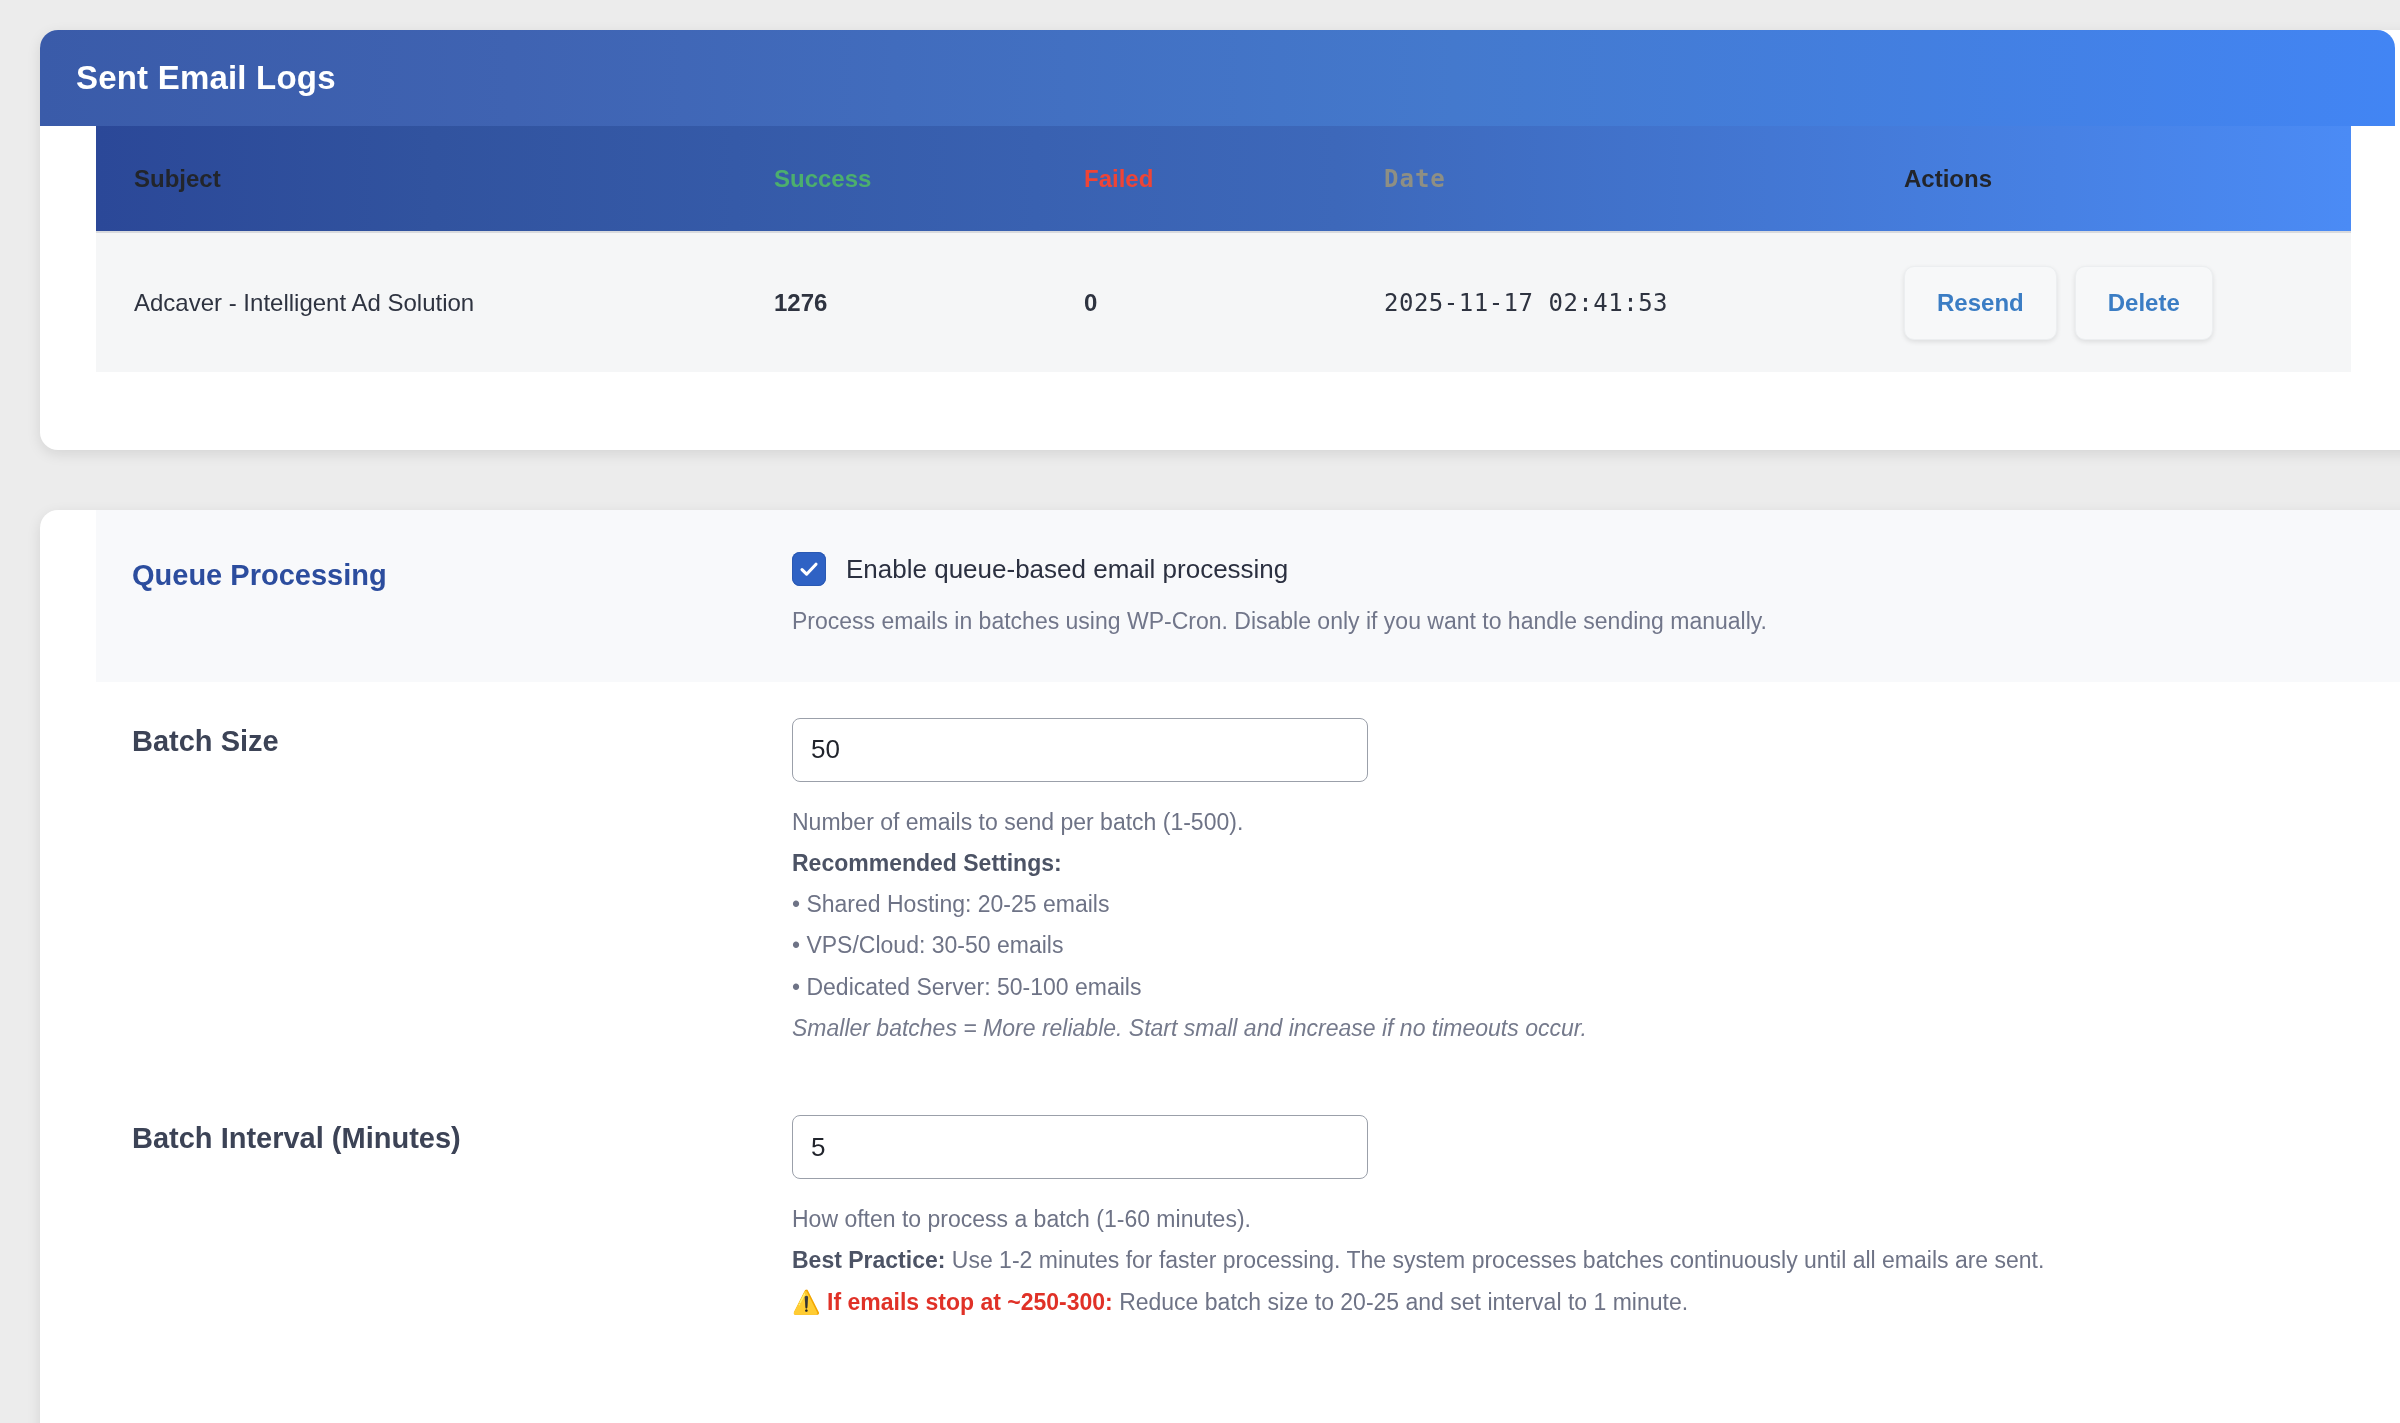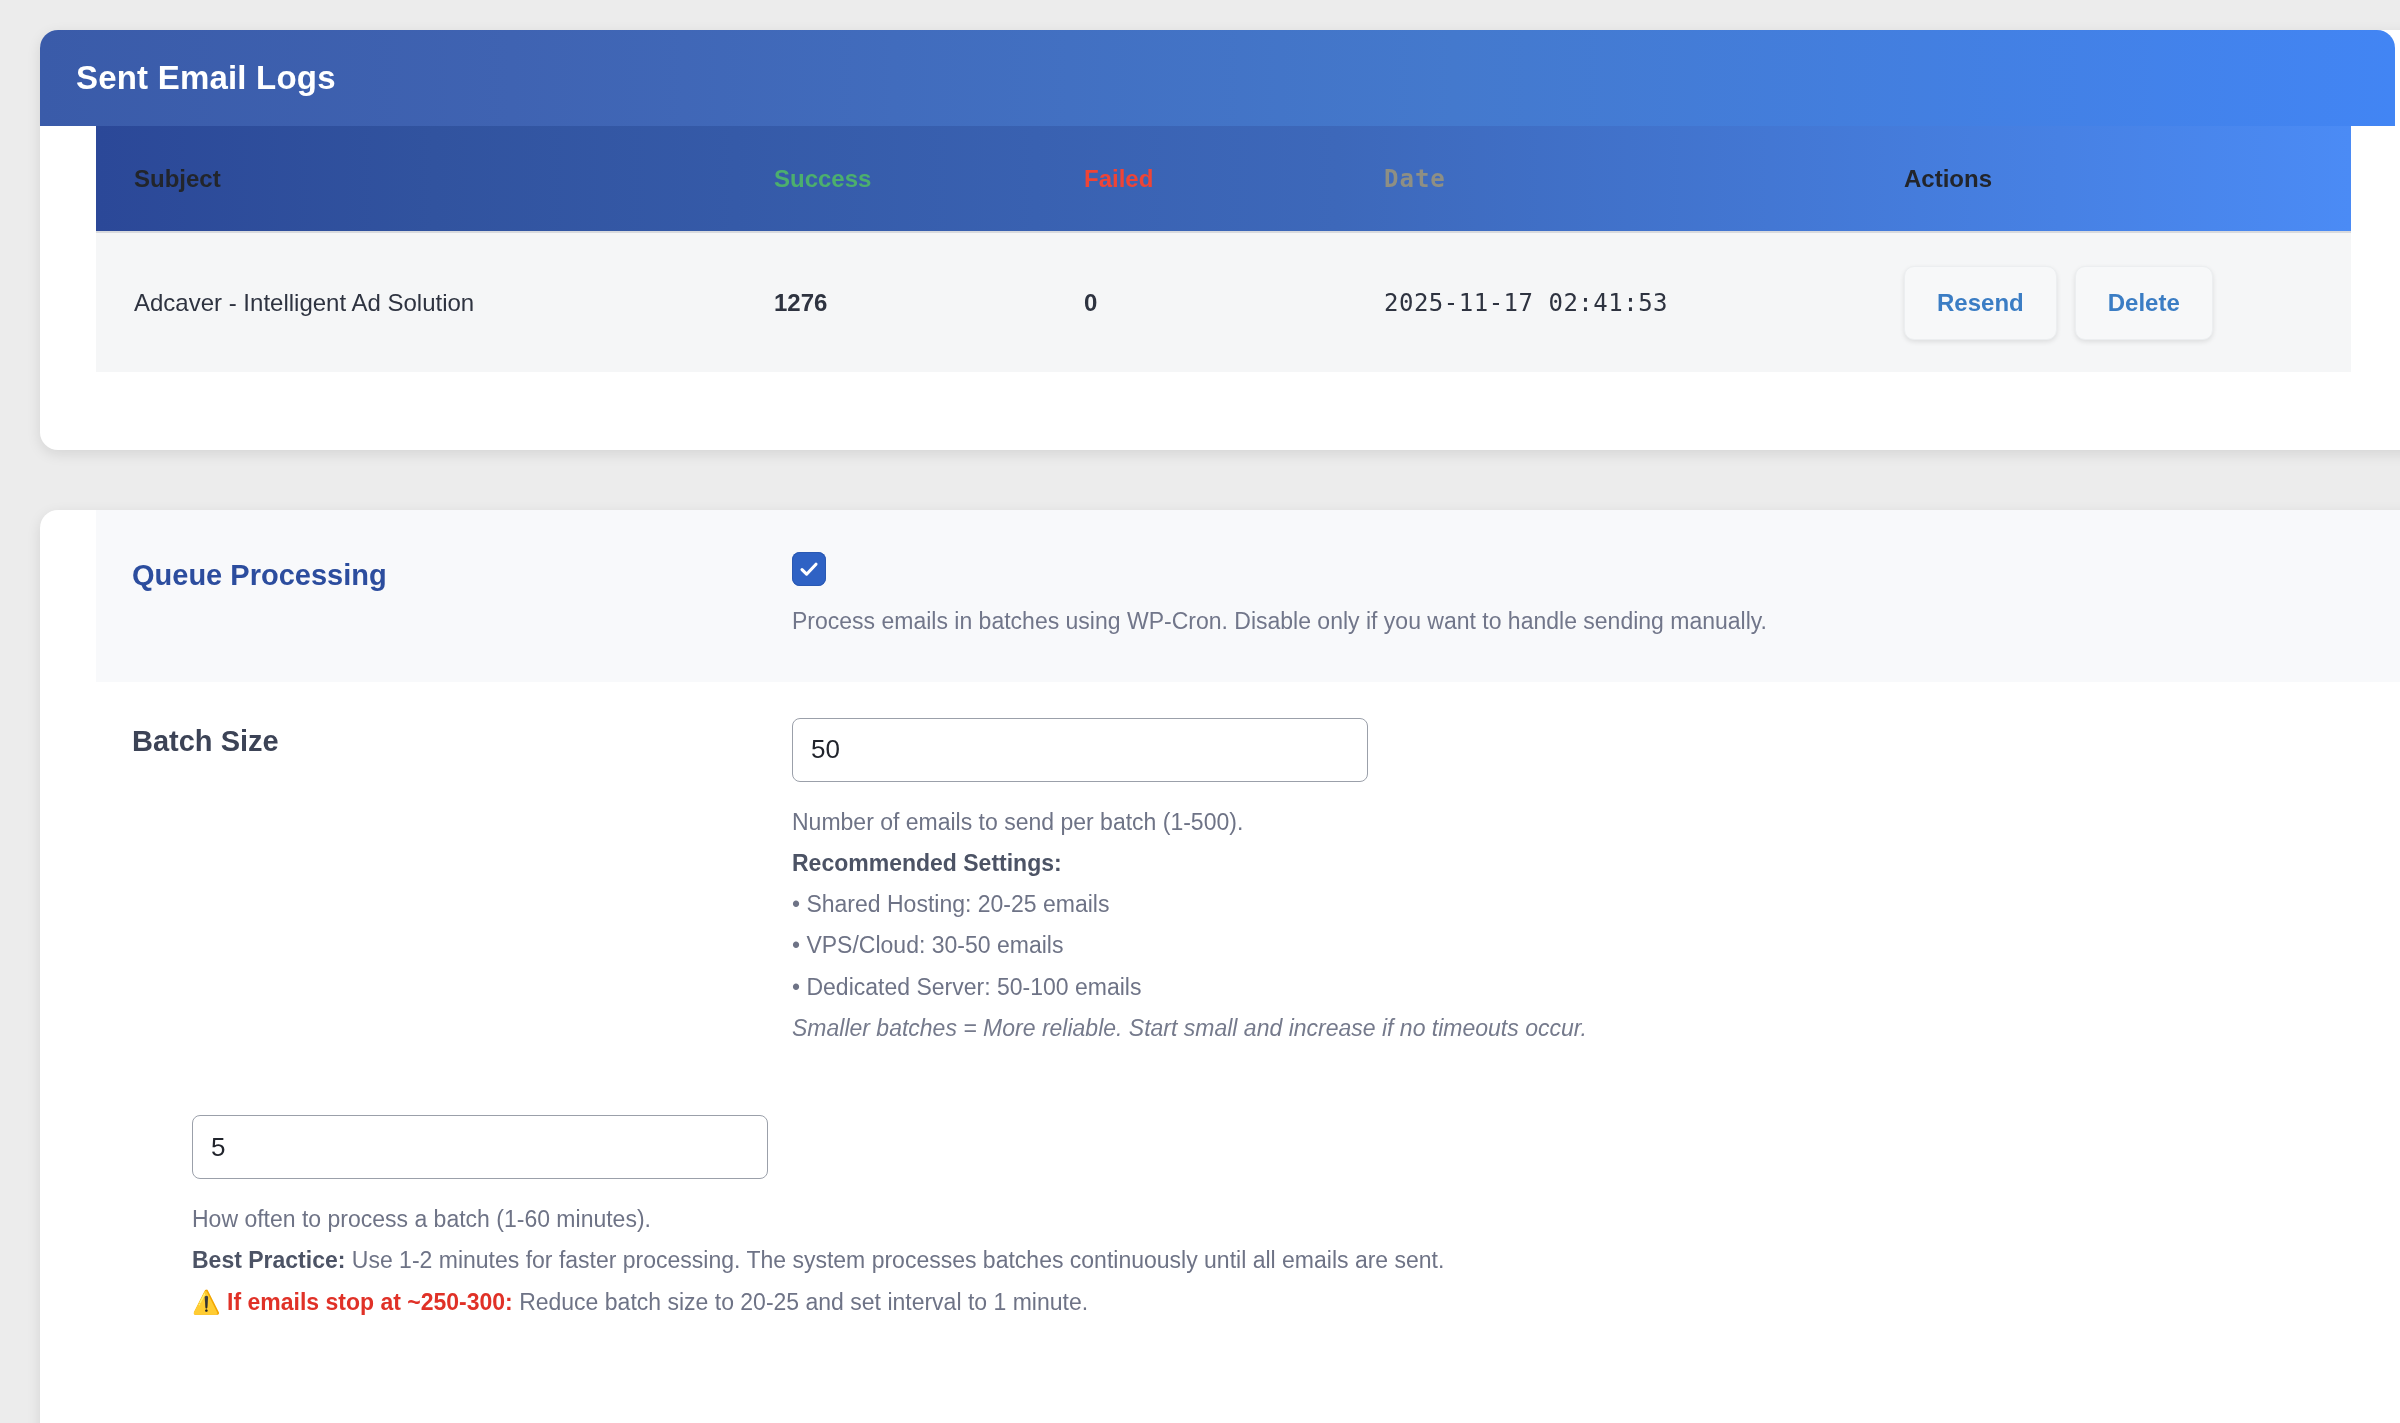--- a/index.html
+++ b/index.html
@@ -250,20 +250,21 @@
 
       <div class="srow tinted srow-pad-qp">
         <div class="srow-label accent">Queue Processing</div>
         <div class="srow-field">
           <label class="check-line">
             <span class="checkbox">
               <svg width="22" height="22" viewBox="0 0 22 22" aria-hidden="true">
                 <path d="M4 11.6 L8.6 16.2 L18 6.2" fill="none" stroke="#ffffff" stroke-width="3.1" stroke-linecap="round" stroke-linejoin="round"></path>
               </svg>
             </span>
+            <span class="check-label">Enable queue-based email processing</span>
           </label>
           <div class="desc">Process emails in batches using WP-Cron. Disable only if you want to handle sending manually.</div>
         </div>
       </div>
 
       <div class="srow srow-pad">
         <div class="srow-label">Batch Size</div>
         <div class="srow-field">
           <input class="text-input" type="text" value="50" style="">
           <div class="hint-block" style="margin-top:22px;">
@@ -271,20 +272,21 @@
             <div class="hint hint-strong">Recommended Settings:</div>
             <div class="hint-bullet">• Shared Hosting: 20-25 emails</div>
             <div class="hint-bullet">• VPS/Cloud: 30-50 emails</div>
             <div class="hint-bullet">• Dedicated Server: 50-100 emails</div>
             <div class="hint hint-italic">Smaller batches = More reliable. Start small and increase if no timeouts occur.</div>
           </div>
         </div>
       </div>
 
       <div class="srow srow-pad" style="padding-top:58px;">
+        <div class="srow-label">Batch Interval (Minutes)</div>
         <div class="srow-field">
           <input class="text-input" type="text" value="5" style="">
           <div class="hint-block" style="margin-top:22px;">
             <div class="hint">How often to process a batch (1-60 minutes).</div>
             <div class="hint">
               <span class="hint-strong">Best Practice:</span><span> Use 1-2 minutes for faster processing. The system processes batches continuously until all emails are sent.</span>
             </div>
             <div class="hint">
               <span class="warn-icon">⚠️</span>
               <span class="warn-strong">If emails stop at ~250-300:</span><span> Reduce batch size to 20-25 and set interval to 1 minute.</span>

